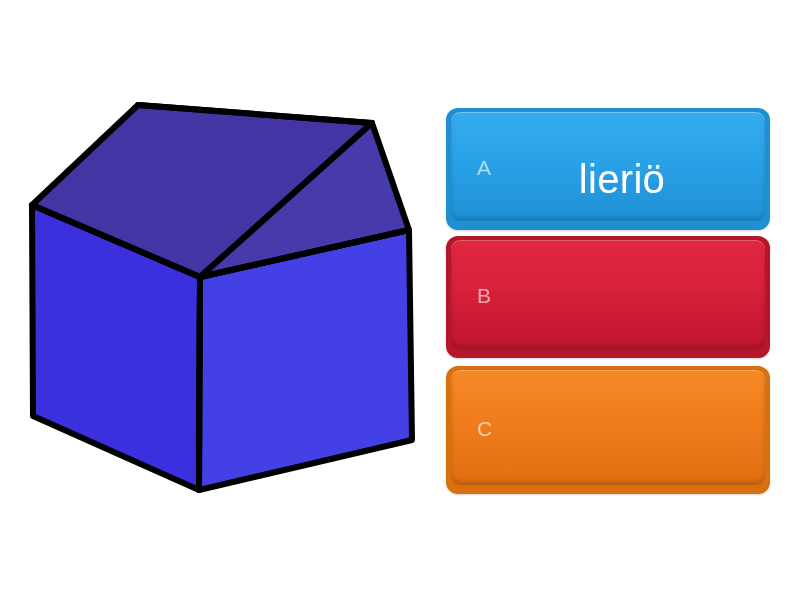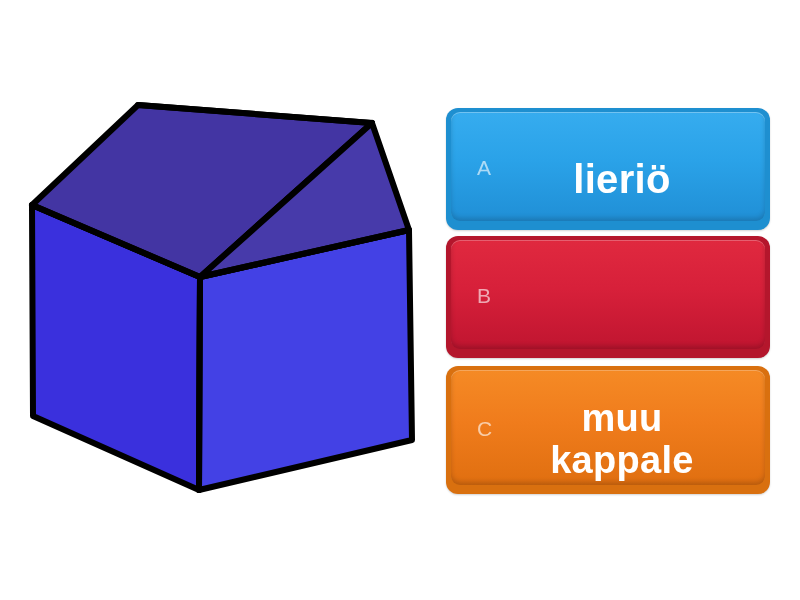--- a/index.html
+++ b/index.html
@@ -73,21 +73,21 @@
     letter-spacing: 0.5px;
     line-height: 1;
   }
   .answer-text {
     width: 100%;
     text-align: center;
     padding-left: 36px;
     padding-right: 8px;
     box-sizing: border-box;
     font-size: 40px;
-    font-weight: bold;
+    font-weight: normal;
     color: #ffffff;
     line-height: 1.05;
     letter-spacing: 0.3px;
     white-space: pre-line;
     margin-top: 24px;
   }
 
   
   #answer-a { top: 108px; height: 122px; background: #1e8fd0; }
   #answer-a .answer-inner {
@@ -163,19 +163,17 @@
 
     <div class="answer" id="answer-b">
       <div class="answer-inner">
         <span class="answer-letter">B</span>
       </div>
     </div>
 
     <div class="answer" id="answer-c">
       <div class="answer-inner">
         <span class="answer-letter">C</span>
-        <span class="answer-text">muu
-kappale</span>
       </div>
     </div>
 
   </div>
 </div>
 
 </body></html>

